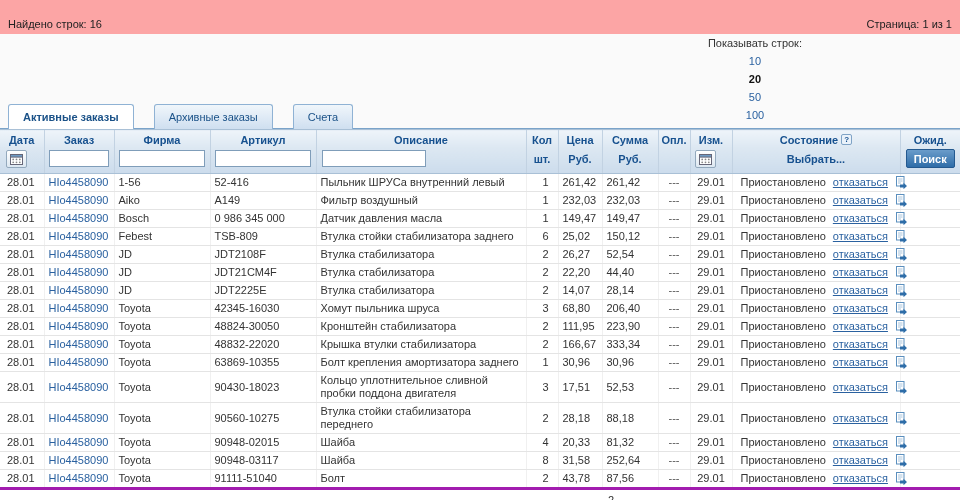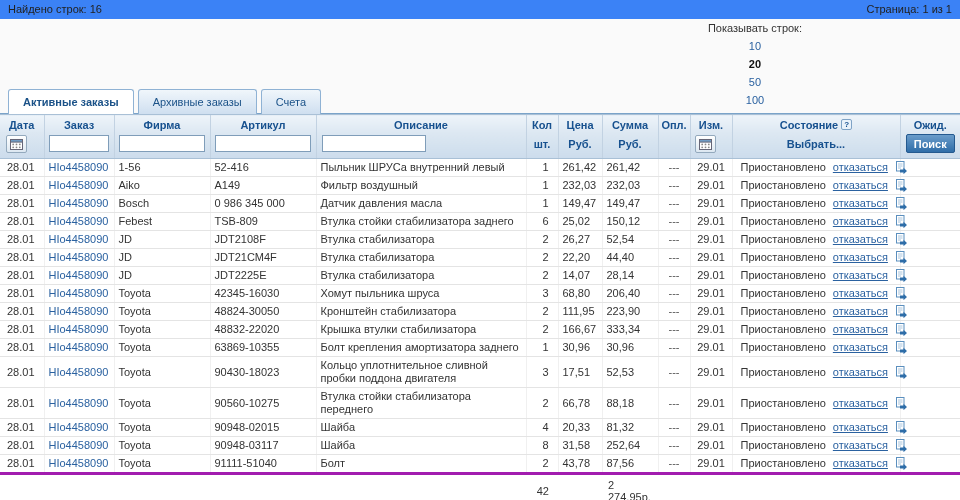--- a/index.html
+++ b/index.html
@@ -8,30 +8,30 @@
     font-family: "Liberation Sans", sans-serif;
     font-size: 11px;
     color: #333;
     background: #fff;
   }
   a { cursor: pointer; }
 
   
   .topbar {
     display: flex; justify-content: space-between;
-    padding: 3px 8px 4px; background: #3b82f6; color: #222;
+    padding: 18px 8px 4px; background: #fca5a5; color: #222;
   }
 
   
   .tabbar {
     display: flex; align-items: flex-end;
     padding: 3px 8px 0; background: #fafafa;
     border-bottom: 1px solid #7aa3c9;
   }
-  .tabs { display: flex; gap: 4px; }
+  .tabs { display: flex; gap: 20px; }
   .tab {
     padding: 6px 14px 6px; cursor: pointer;
     border: 1px solid #8fb2d4; border-bottom: none;
     border-radius: 3px 3px 0 0;
     background: linear-gradient(#f0f6fb, #cfdff0);
     color: #1b5288; position: relative; top: 1px;
   }
   .tab.active { background: #fff; font-weight: bold; }
   .rows-control { margin-left: auto; margin-right: 150px; padding-bottom: 7px; display: flex; gap: 6px; align-items: center; flex-direction: column; }
   .currency-control { padding-bottom: 4px; display: flex; gap: 6px; align-items: center; }
@@ -536,21 +536,21 @@
     <td class="c-wait"></td>
   </tr>
 
   <tr class="data-row">
     <td class="c-date">28.01</td>
     <td class="c-order"><a class="order-link">HIo4458090</a></td>
     <td class="c-brand">Toyota</td>
     <td class="c-article">90560-10275</td>
     <td class="c-desc">Втулка стойки стабилизатора переднего</td>
     <td class="c-qty">2</td>
-    <td class="c-price">66,78</td>
+    <td class="c-price">28,18</td>
     <td class="c-sum">88,18</td>
     <td class="c-paid">---</td>
     <td class="c-changed">29.01</td>
     <td class="c-status">
       <span class="status-wrap">
         <span>Приостановлено</span>
         <a class="refuse">отказаться</a>
         <span class="doc-icon">
           <svg width="12" height="13" viewBox="0 0 12 13">
             <rect x="1.5" y="0.5" width="7.5" height="9.5" fill="#fff" stroke="#5b8fbe"></rect>

